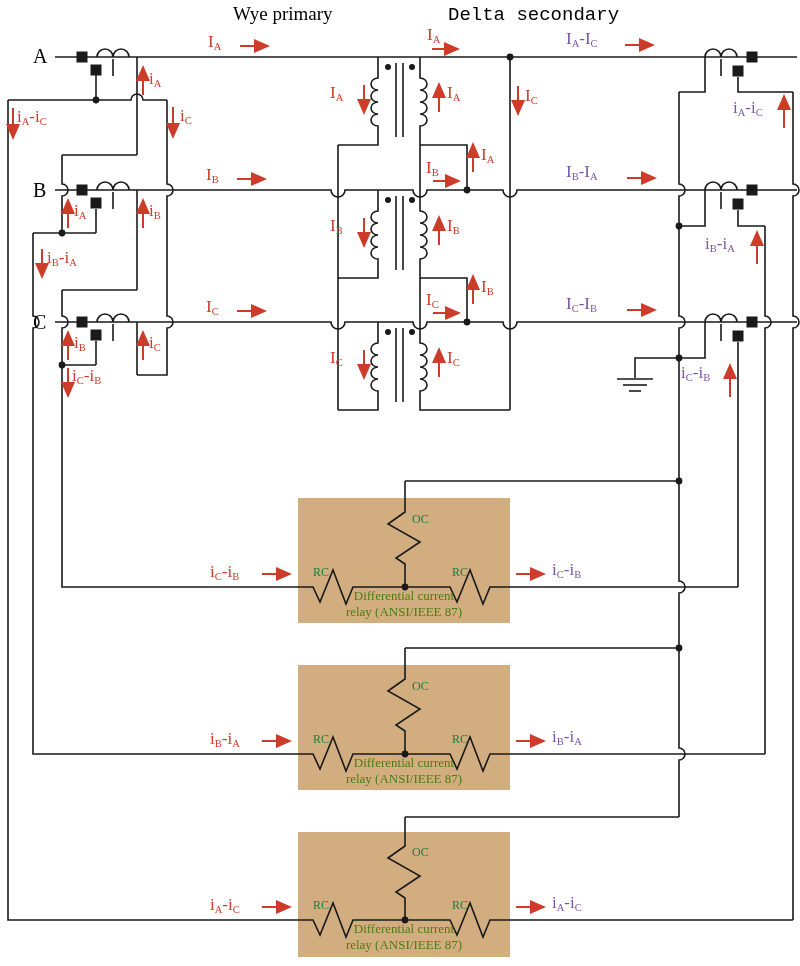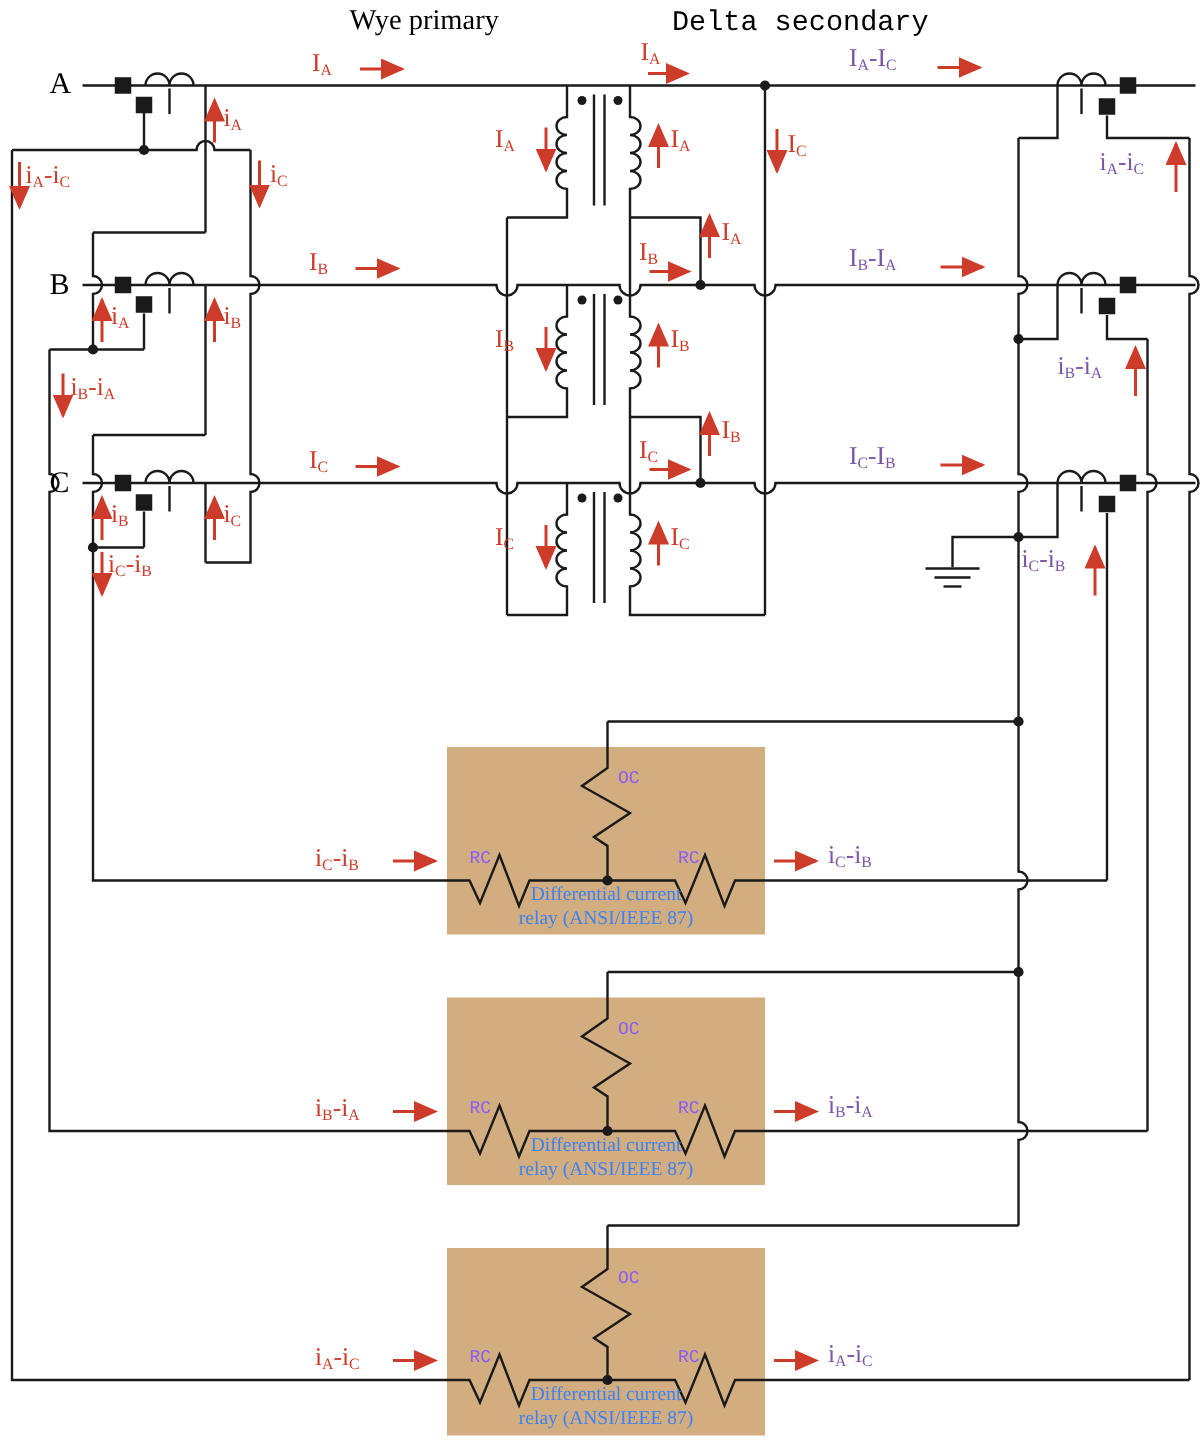--- a/index.html
+++ b/index.html
@@ -10,22 +10,22 @@
   .sq{fill:var(--wire,#1a1a1a);}
   .dot{fill:var(--wire,#1a1a1a);}
   .box{fill:var(--relay-box,#d2ad80);}
   .arrow{stroke:var(--current,#cd3c2a);stroke-width:2;fill:none;}
   .ah{fill:var(--current,#cd3c2a);}
   .lbl{position:absolute;font-size:17px;line-height:1;color:var(--current,#cd3c2a);white-space:nowrap;text-align:right;}
   .lbl sub{font-size:0.62em;line-height:0;vertical-align:-0.28em;}
   .purple{color:var(--derived,#7a55a8);}
   .hdr{font-size:19px;color:#000;}
   .phase{font-size:20px;color:#000;}
-  .small{font-size:12px;color:#8b5cf6;font-family:Liberation Mono, monospace;}
-  .cap{font-size:13px;color:#3b82f6;text-align:center;width:212px;left:298px;}
+  .small{font-size:12px;color:#15803d;}
+  .cap{font-size:13px;color:#4d7c0f;text-align:center;width:212px;left:298px;}
 </style>
 </head>
 <body>
 
 <div id="stage">
 
   <svg id="wires" width="800" height="966" viewBox="0 0 800 966">
     <defs>
       <marker id="ah" markerWidth="9" markerHeight="8" refX="7" refY="3.5" orient="auto">
         <path class="ah" d="M0,0 L8,3.5 L0,7 z"></path>

